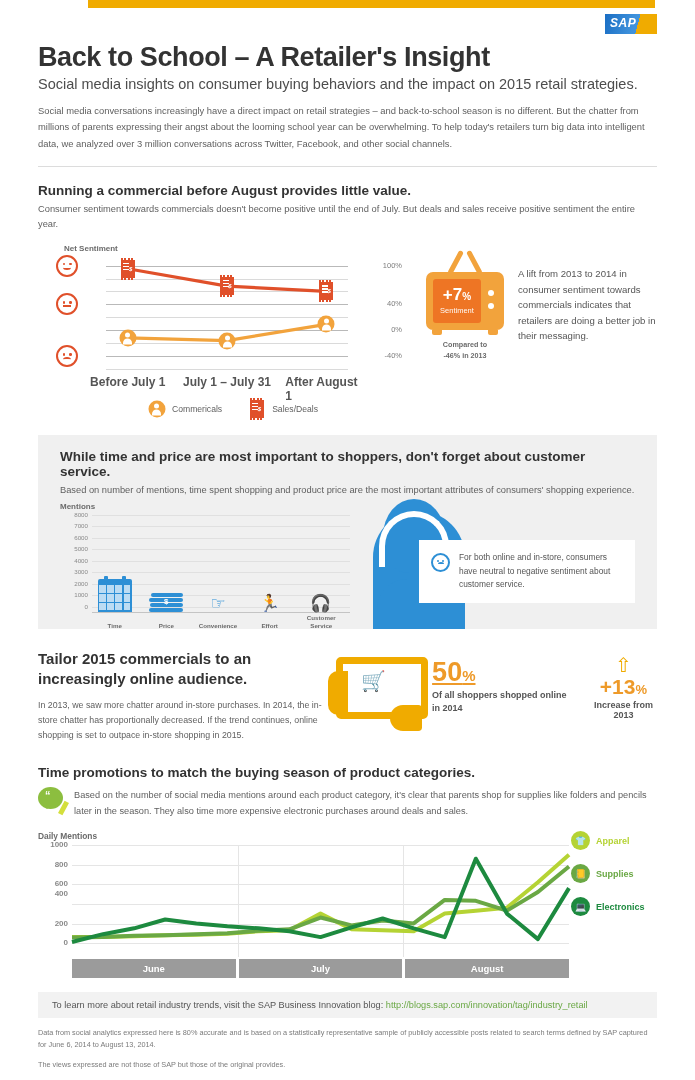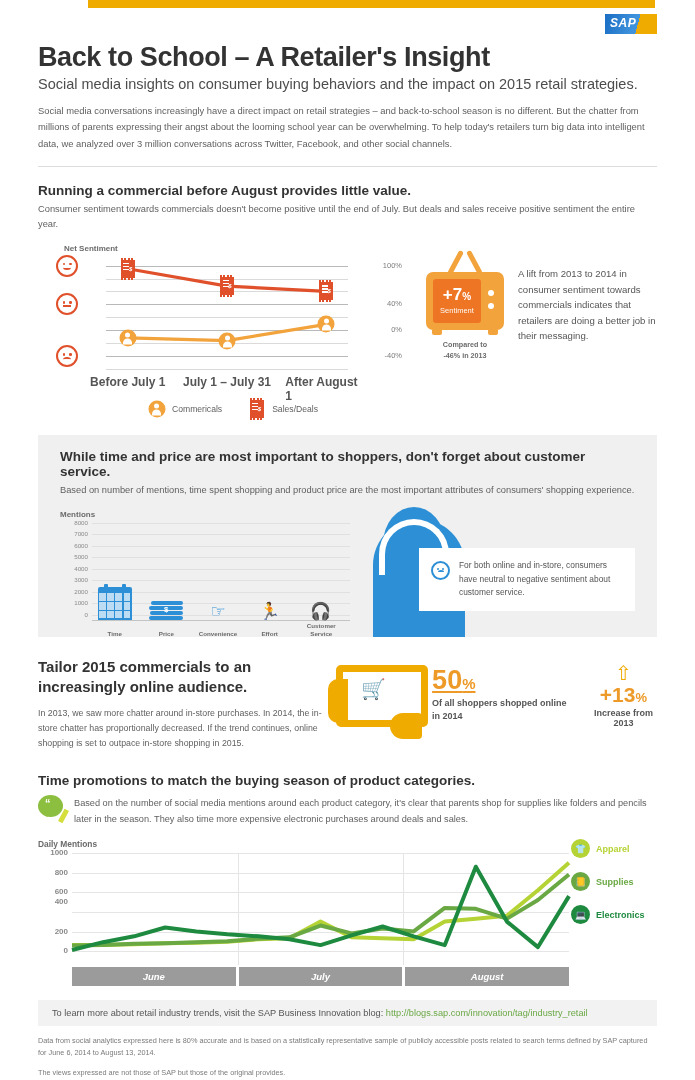--- a/index.html
+++ b/index.html
@@ -105,21 +105,21 @@
   .tv .knob { position:absolute; right:10px; width:6px; height:6px; background:#fff; border-radius:50%; }
   .tv .knob.k1 { top:18px; } .tv .knob.k2 { top:31px; }
   .tv .feet { display:flex; justify-content:space-between; padding:0 6px; }
   .tv .feet i { width:10px; height:5px; background:#f2a33c; border-radius:0 0 2px 2px; }
   .tv .cmp { text-align:center; font-size:7.2px; font-weight:bold; color:#6b6b6b; margin-top:5px; line-height:1.45; }
   .tv-text { flex:1; padding-left:14px; font-size:9.6px; line-height:1.62; color:#565656; padding-top:14px; }
 
   
   .s2 { background:#f0f0f0; margin-top:18px; padding:14px 22px 0 22px; position:relative; overflow:hidden; }
   .s2-inner { position:relative; }
-  .bar-wrap { width:290px; margin-top:12px; position:relative; }
+  .bar-wrap { width:290px; margin-top:4px; position:relative; }
   .bar-cap { font-size:8px; font-weight:bold; color:#6b6b6b; }
   .barchart { position:relative; height:98px; margin-top:4px; }
   .bgrid { position:absolute; left:32px; right:0; height:1px; background:#e0e0e0; }
   .bylab { position:absolute; left:0; font-size:6.2px; color:#8a8a8a; transform:translateY(-4px); width:28px; text-align:right; }
   .baxis { position:absolute; left:32px; right:0; bottom:0; height:1px; background:#c4c4c4; }
   .bxlab { position:absolute; bottom:-17px; font-size:6.2px; font-weight:bold; color:#6b6b6b; text-align:center; transform:translateX(-50%); line-height:1.25; width:46px; }
   .icon-b { position:absolute; bottom:1px; transform:translateX(-50%); }
   .cal { width:34px; }
   .cal .top { height:5px; background:#2d8fd5; border-radius:2px 2px 0 0; position:relative; }
   .cal .top i { position:absolute; top:-3px; width:4px; height:6px; background:#2d8fd5; border-radius:1px; }
@@ -182,21 +182,21 @@
   .qbubble .b span { color:#fff; font-size:11px; font-weight:bold; position:absolute; left:7px; top:3px; line-height:1; }
   .qbubble .pen { position:absolute; right:-1px; bottom:-2px; width:5px; height:14px; background:#d4df3c; transform:rotate(28deg); }
   .quote-row p { font-size:9.2px; line-height:1.75; color:#5f5f5f; }
 
   .lc-wrap { margin-top:12px; position:relative; }
   .lc-cap { font-size:8.4px; font-weight:bold; color:#6b6b6b; }
   .linechart { position:relative; height:112px; margin-top:4px; }
   .lgrid { position:absolute; left:34px; right:88px; height:1px; background:#e5e5e5; }
   .lylab { position:absolute; left:0; width:30px; text-align:right; font-size:8px; font-weight:bold; color:#8a8a8a; transform:translateY(-5px); }
   .vsep { position:absolute; top:0; bottom:0; width:1px; background:#e5e5e5; }
-  .months { display:flex; gap:3px; margin-left:34px; margin-right:88px; margin-top:2px;font-style:italic; }
+  .months { display:flex; gap:3px; margin-left:34px; margin-right:88px; margin-top:2px; }
   .month { flex:1; background:#9b9b9b; color:#fff; font-size:9.5px; font-weight:bold; text-align:center; padding:4px 0; }
   .lc-legend { position:absolute; right:0; top:0; width:86px; }
   .lc-legend .row { display:flex; align-items:center; gap:6px; margin-bottom:14px; }
   .lc-legend .bdg { width:19px; height:19px; border-radius:50%; flex:none; position:relative; }
   .lc-legend .bdg span { position:absolute; inset:0; display:flex; align-items:center; justify-content:center; color:#fff; font-size:9px; }
   .lc-legend .lbl { font-size:9px; font-weight:bold; }
 
   
   .blogbar { background:#f2f2f2; padding:8px 14px; margin-top:14px; font-size:9.2px; color:#555; }
   .blogbar a { color:#6aa844; text-decoration:none; }

